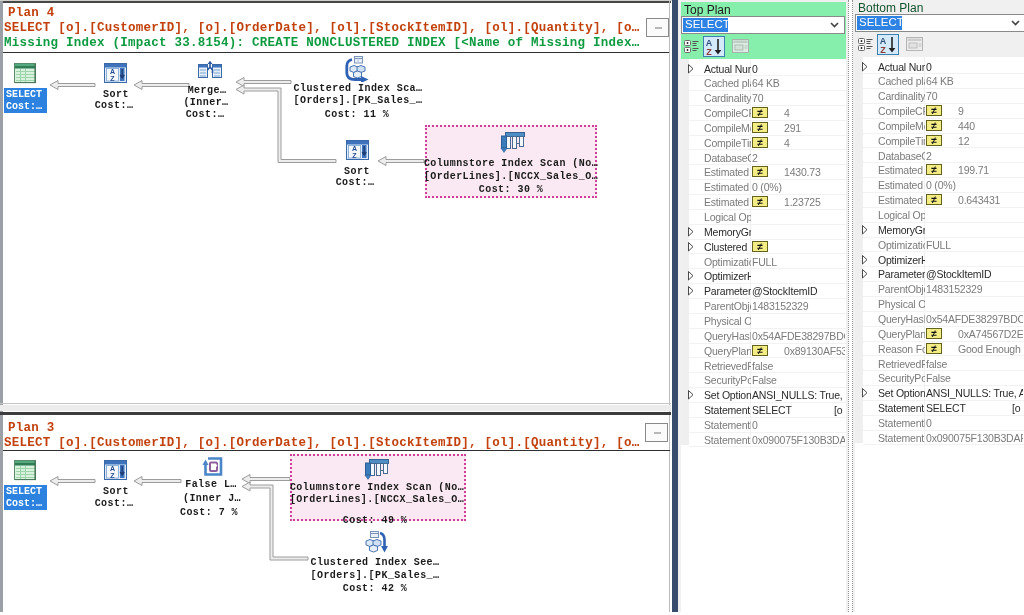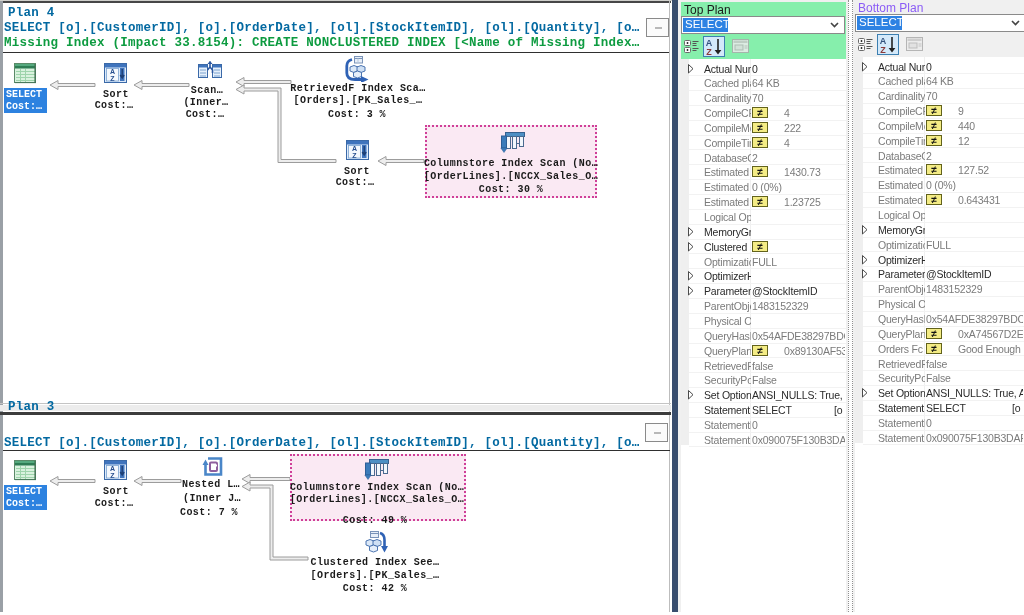--- a/index.html
+++ b/index.html
@@ -1,36 +1,36 @@
 <!DOCTYPE html>
 <html><head><meta charset="utf-8"><style>
 *{margin:0;padding:0;box-sizing:border-box}
 body{width:1024px;height:615px;position:relative;overflow:hidden;background:#fff;font-family:"Liberation Sans",sans-serif}
 .abs{position:absolute}
 .mono{font-family:"Liberation Mono",monospace;font-weight:bold;white-space:pre}
-.sql{font-size:12.5px;letter-spacing:0.25px;color:#0369a1}
+.sql{font-size:12.5px;letter-spacing:0.25px;color:#c2410c}
 .nl{font-size:10px;letter-spacing:0.45px;color:#1a1a1a;text-align:center;width:220px;line-height:13px}
 .row{position:absolute;height:15px;font-size:10.5px;letter-spacing:-0.2px;line-height:14px;white-space:pre;overflow:hidden}
 .g{color:#7b7b7b}.d{color:#2b2b2b}
 .ne{display:inline-block;width:16px;height:11px;background:#f4ec85;border:1px solid #62621c;color:#111;font-size:10px;font-weight:bold;text-align:center;line-height:9px;font-style:italic;vertical-align:top;margin-top:0px}
 </style></head><body>
 <div class="abs" style="left:0;top:0;width:672px;height:612px;background:#fff"></div>
 <div class="abs" style="left:0;top:0;width:1024px;height:1px;background:#cfcfcb"></div>
 <div class="abs" style="left:0;top:1px;width:671px;height:2px;background:#474747"></div>
 <div class="abs" style="left:0;top:1px;width:3px;height:611px;background:#9aa0a6"></div>
 <div class="abs" style="left:3px;top:52px;width:667px;height:1px;background:#2f2f2f"></div>
 <div class="abs" style="left:669px;top:1px;width:1px;height:611px;background:#bdbdbd"></div>
 <div class="abs" style="left:0;top:405px;width:671px;height:6px;background:#ececec"></div>
 <div class="abs" style="left:0;top:403px;width:671px;height:1px;background:#c4c4c4"></div>
 <div class="abs" style="left:0;top:412px;width:671px;height:3px;background:#3c3c3c"></div>
 <div class="abs" style="left:3px;top:450px;width:667px;height:1px;background:#2f2f2f"></div>
 <div class="abs mono sql" style="left:8px;top:6px">Plan 4</div>
 <div class="abs mono sql" style="left:4px;top:21px">SELECT [o].[CustomerID], [o].[OrderDate], [ol].[StockItemID], [ol].[Quantity], [o…</div>
 <div class="abs mono sql" style="left:4px;top:36px;color:#0d9b40">Missing Index (Impact 33.8154): CREATE NONCLUSTERED INDEX [&lt;Name of Missing Index…</div>
-<div class="abs mono sql" style="left:8px;top:400px">Plan 3</div>
+<div class="abs mono sql" style="left:8px;top:421px">Plan 3</div>
 <div class="abs mono sql" style="left:4px;top:436px">SELECT [o].[CustomerID], [o].[OrderDate], [ol].[StockItemID], [ol].[Quantity], [o…</div>
 <div class="abs" style="left:646px;top:18px;width:23px;height:19px;background:#fbfbfb;border:1px solid #8a8a8a">
     <div style="margin:8px 0 0 8px;width:7px;height:2px;background:#b8b8b8"></div>
   </div>
 <div class="abs" style="left:645px;top:423px;width:23px;height:19px;background:#fbfbfb;border:1px solid #8a8a8a">
     <div style="margin:8px 0 0 8px;width:7px;height:2px;background:#b8b8b8"></div>
   </div>
 <svg class="abs" style="left:0;top:0" width="1024" height="615" viewBox="0 0 1024 615">
 <path d="M50,85 L58,80.5 L58,83.5 L95,83.5 L95,86.5 L58,86.5 L58,89.5 Z" fill="#ededed" stroke="#9c9c9c" stroke-width="1"></path>
 <path d="M134,85 L142,80.5 L142,83.5 L189,83.5 L189,86.5 L142,86.5 L142,89.5 Z" fill="#ededed" stroke="#9c9c9c" stroke-width="1"></path>
@@ -77,38 +77,38 @@
       <line x1="2" y1="12" x2="8" y2="12" stroke="#7ba2cf"></line>
       <line x1="2" y1="15" x2="8" y2="15" stroke="#7ba2cf"></line>
 <rect x="14.5" y="3.5" width="9" height="13" fill="#e6f0fb" stroke="#3a69a8"></rect>
 <rect x="15" y="4" width="8" height="2.5" fill="#3f74bd"></rect>
 <line x1="16" y1="9" x2="22" y2="9" stroke="#7ba2cf"></line>
       <line x1="16" y1="12" x2="22" y2="12" stroke="#7ba2cf"></line>
       <line x1="16" y1="15" x2="22" y2="15" stroke="#7ba2cf"></line>
 <path d="M12,0.5 L12,6 M12,6 L9.5,9 M12,6 L14.5,9 L14.5,12" stroke="#2c58a0" stroke-width="1.6" fill="none"></path>
 <path d="M12,0 l-2.5,3 h5 z" fill="#2c58a0"></path>
 </svg></div>
-<div class="abs mono nl" style="left:97px;top:83.5px">Scan…</div>
+<div class="abs mono nl" style="left:97px;top:83.5px">Merge…</div>
 <div class="abs mono nl" style="left:96px;top:96.0px">(Inner…</div>
 <div class="abs mono nl" style="left:95px;top:108.0px">Cost:…</div>
 <div class="abs" style="left:345px;top:56px"><svg width="27" height="26" viewBox="0 0 27 26">
 <rect x="9.5" y="0.5" width="8" height="6.5" fill="#e8eff8" stroke="#7a93b8"></rect>
 <line x1="9.5" y1="2.5" x2="17.5" y2="2.5" stroke="#7a93b8"></line>
 <line x1="13" y1="2.5" x2="13" y2="7" stroke="#b9c9de"></line>
 <g stroke="#3a66a8" stroke-width="0.9">
 <path d="M5,11 l4,-1.5 l4,1.5 l0,4 l-4,1.5 l-4,-1.5 z" fill="#dce9f8"></path>
 <path d="M12,11 l4,-1.5 l4,1.5 l0,4 l-4,1.5 l-4,-1.5 z" fill="#cfe0f4"></path>
 <path d="M8.5,16.5 l4,-1.5 l4,1.5 l0,4 l-4,1.5 l-4,-1.5 z" fill="#e6effa"></path>
 </g>
 <path d="M7,3.5 C3,4.5 1.8,7 1.8,10 L1.8,17 C1.8,21.5 5,23.5 10,23.5 L17,23.5" fill="none" stroke="#2f62b5" stroke-width="2.8"></path>
 <path d="M16,27 l7.5,-3.5 l-7.5,-3.5 z" fill="#2f62b5"></path>
 </svg></div>
-<div class="abs mono nl" style="left:248px;top:81.5px">RetrievedF Index Sca…</div>
+<div class="abs mono nl" style="left:248px;top:81.5px">Clustered Index Sca…</div>
 <div class="abs mono nl" style="left:248px;top:94.0px">[Orders].[PK_Sales_…</div>
-<div class="abs mono nl" style="left:247px;top:108.0px">Cost: 3 %</div>
+<div class="abs mono nl" style="left:247px;top:108.0px">Cost: 11 %</div>
 <div class="abs" style="left:346px;top:140px"><svg width="23" height="20" viewBox="0 0 23 20">
 <rect x="0.5" y="0.5" width="22" height="19" fill="#ddeafa" stroke="#3a69a8"></rect>
 <rect x="1" y="1" width="21" height="3.5" fill="#3f74bd"></rect>
 <rect x="2.5" y="5.5" width="12" height="12.5" fill="#f4f8fd" stroke="#7ba2cf" stroke-width="0.8"></rect>
 <text x="8.5" y="11" font-family="Liberation Sans" font-size="7" font-weight="bold" fill="#274f8f" text-anchor="middle">A</text>
 <text x="8.5" y="18" font-family="Liberation Sans" font-size="7" font-weight="bold" fill="#274f8f" text-anchor="middle">Z</text>
 <rect x="16" y="5" width="4.5" height="13" fill="#3f74bd"></rect>
 <path d="M18.2,6 L18.2,14 M16.2,12 L18.2,15 L20.2,12" stroke="#1d3f75" stroke-width="1.4" fill="none"></path>
 </svg></div>
 <div class="abs mono nl" style="left:247px;top:165.0px">Sort</div>
@@ -155,21 +155,21 @@
 <path d="M18.2,6 L18.2,14 M16.2,12 L18.2,15 L20.2,12" stroke="#1d3f75" stroke-width="1.4" fill="none"></path>
 </svg></div>
 <div class="abs mono nl" style="left:6px;top:484.5px">Sort</div>
 <div class="abs mono nl" style="left:4px;top:496.5px">Cost:…</div>
 <div class="abs" style="left:202px;top:455px"><svg width="22" height="23" viewBox="0 0 22 23">
 <path d="M6,3.5 L19,3.5 L19,19.5 L3.5,19.5 L3.5,9" fill="none" stroke="#4a86c8" stroke-width="2.6"></path>
 <path d="M3.5,10 l-3,0 l3,-5.5 l3,5.5 z" fill="#4a86c8"></path>
 <rect x="8" y="7.5" width="7" height="8.5" rx="1" fill="none" stroke="#8f5f9e" stroke-width="2"></rect>
 <rect x="12.5" y="9.5" width="2.5" height="2" fill="#fff"></rect>
 </svg></div>
-<div class="abs mono nl" style="left:101px;top:478.0px">Nested L…</div>
+<div class="abs mono nl" style="left:101px;top:478.0px">False L…</div>
 <div class="abs mono nl" style="left:102px;top:492.0px">(Inner J…</div>
 <div class="abs mono nl" style="left:99px;top:506.0px">Cost: 7 %</div>
 <div class="abs" style="left:290px;top:454px;width:176px;height:67px;background:#fae9f3;border:2px dotted #cf3f98"></div>
 <div class="abs" style="left:364px;top:458px"><svg width="26" height="22" viewBox="0 0 26 22">
 <rect x="5.5" y="1.5" width="19" height="4" fill="#4d8fc4" stroke="#35618f"></rect>
 <g stroke="#4a6a8f" stroke-width="1">
 <rect x="6.5" y="5.5" width="4" height="12" fill="#f2f7fc"></rect>
 <rect x="12.5" y="5.5" width="4" height="12" fill="#f2f7fc"></rect>
 <rect x="19.5" y="5.5" width="4" height="10" fill="#f2f7fc"></rect>
 </g>
@@ -242,21 +242,21 @@
 <div class="abs" style="left:8px;top:88.05px;width:157px;height:0.8px;background:#f2f2f2"></div>
 <div class="row g" style="left:23px;top:89.19999999999999px;width:47px">Cardinalityl</div>
 <div class="row g" style="left:71px;top:89.19999999999999px;width:93px">70</div>
 <div class="abs" style="left:8px;top:102.89999999999999px;width:157px;height:0.8px;background:#f2f2f2"></div>
 <div class="row g" style="left:23px;top:104.04999999999998px;width:47px">CompileCP</div>
 <div class="abs" style="left:71px;top:105.04999999999998px"><span class="ne">≠</span></div>
 <div class="row g" style="left:103px;top:104.04999999999998px;width:61px">4</div>
 <div class="abs" style="left:8px;top:117.74999999999999px;width:157px;height:0.8px;background:#f2f2f2"></div>
 <div class="row g" style="left:23px;top:118.89999999999998px;width:47px">CompileMe</div>
 <div class="abs" style="left:71px;top:119.89999999999998px"><span class="ne">≠</span></div>
-<div class="row g" style="left:103px;top:118.89999999999998px;width:61px">222</div>
+<div class="row g" style="left:103px;top:118.89999999999998px;width:61px">291</div>
 <div class="abs" style="left:8px;top:132.59999999999997px;width:157px;height:0.8px;background:#f2f2f2"></div>
 <div class="row g" style="left:23px;top:133.74999999999997px;width:47px">CompileTin</div>
 <div class="abs" style="left:71px;top:134.74999999999997px"><span class="ne">≠</span></div>
 <div class="row g" style="left:103px;top:133.74999999999997px;width:61px">4</div>
 <div class="abs" style="left:8px;top:147.44999999999996px;width:157px;height:0.8px;background:#f2f2f2"></div>
 <div class="row g" style="left:23px;top:148.59999999999997px;width:47px">DatabaseC</div>
 <div class="row g" style="left:71px;top:148.59999999999997px;width:93px">2</div>
 <div class="abs" style="left:8px;top:162.29999999999995px;width:157px;height:0.8px;background:#f2f2f2"></div>
 <div class="row g" style="left:23px;top:163.44999999999996px;width:47px">Estimated</div>
 <div class="abs" style="left:71px;top:164.44999999999996px"><span class="ne">≠</span></div>
@@ -326,21 +326,21 @@
 <div class="abs" style="left:8px;top:414.7500000000001px;width:157px;height:0.8px;background:#f2f2f2"></div>
 <div class="row g" style="left:23px;top:415.90000000000015px;width:47px">Statementl</div>
 <div class="row g" style="left:71px;top:415.90000000000015px;width:93px">0</div>
 <div class="abs" style="left:8px;top:429.60000000000014px;width:157px;height:0.8px;background:#f2f2f2"></div>
 <div class="row g" style="left:23px;top:430.75000000000017px;width:47px">Statement:</div>
 <div class="row g" style="left:71px;top:430.75000000000017px;width:93px">0x090075F130B3DA</div>
 <div class="abs" style="left:8px;top:444.45000000000016px;width:157px;height:0.8px;background:#f2f2f2"></div>
 </div>
 <div class="abs" style="left:848px;top:0;width:5px;height:612px;background:#fdfdfd;border-left:1px dotted #8f8f8f;border-right:1px dotted #8f8f8f"></div>
 <div class="abs" style="left:855px;top:0;width:169px;height:612px;background:#f0f0f0;overflow:hidden">
-<div class="abs" style="left:3px;top:1px;font-size:12px;color:#8b5cf6">Bottom Plan</div>
+<div class="abs" style="left:3px;top:1px;font-size:12px;color:#14532d">Bottom Plan</div>
 <div class="abs" style="left:0px;top:14px;width:171px;height:18px;background:#fff;border:1px solid #8a8a8a">
       <div style="position:absolute;left:1px;top:1px;width:45px;height:14px;background:#2d82e3"></div>
       <div style="position:absolute;left:3px;top:1px;font-size:11.5px;color:#fff">SELECT</div>
       <svg style="position:absolute;right:5px;top:5px" width="9" height="6" viewBox="0 0 9 6">
         <path d="M1,1 L4.5,4.5 L8,1" fill="none" stroke="#444" stroke-width="1.6"></path>
       </svg>
     </div>
 <div class="abs" style="left:3px;top:37px"><svg width="16" height="15" viewBox="0 0 16 15">
 <g stroke="#6a6a6a" fill="#fdfdfd">
 <rect x="0.5" y="1.5" width="6" height="5" rx="1"></rect>
@@ -389,21 +389,21 @@
 <div class="abs" style="left:8px;top:132.59999999999997px;width:161px;height:0.8px;background:#f2f2f2"></div>
 <div class="row g" style="left:23px;top:133.74999999999997px;width:47px">CompileTin</div>
 <div class="abs" style="left:71px;top:134.74999999999997px"><span class="ne">≠</span></div>
 <div class="row g" style="left:103px;top:133.74999999999997px;width:65px">12</div>
 <div class="abs" style="left:8px;top:147.44999999999996px;width:161px;height:0.8px;background:#f2f2f2"></div>
 <div class="row g" style="left:23px;top:148.59999999999997px;width:47px">DatabaseC</div>
 <div class="row g" style="left:71px;top:148.59999999999997px;width:97px">2</div>
 <div class="abs" style="left:8px;top:162.29999999999995px;width:161px;height:0.8px;background:#f2f2f2"></div>
 <div class="row g" style="left:23px;top:163.44999999999996px;width:47px">Estimated</div>
 <div class="abs" style="left:71px;top:164.44999999999996px"><span class="ne">≠</span></div>
-<div class="row g" style="left:103px;top:163.44999999999996px;width:65px">127.52</div>
+<div class="row g" style="left:103px;top:163.44999999999996px;width:65px">199.71</div>
 <div class="abs" style="left:8px;top:177.14999999999995px;width:161px;height:0.8px;background:#f2f2f2"></div>
 <div class="row g" style="left:23px;top:178.29999999999995px;width:47px">Estimated (</div>
 <div class="row g" style="left:71px;top:178.29999999999995px;width:97px">0 (0%)</div>
 <div class="abs" style="left:8px;top:191.99999999999994px;width:161px;height:0.8px;background:#f2f2f2"></div>
 <div class="row g" style="left:23px;top:193.14999999999995px;width:47px">Estimated</div>
 <div class="abs" style="left:71px;top:194.14999999999995px"><span class="ne">≠</span></div>
 <div class="row g" style="left:103px;top:193.14999999999995px;width:65px">0.643431</div>
 <div class="abs" style="left:8px;top:206.84999999999994px;width:161px;height:0.8px;background:#f2f2f2"></div>
 <div class="row g" style="left:23px;top:207.99999999999994px;width:47px">Logical Op</div>
 <div class="abs" style="left:8px;top:221.69999999999993px;width:161px;height:0.8px;background:#f2f2f2"></div>
@@ -431,21 +431,21 @@
 <div class="abs" style="left:8px;top:295.94999999999993px;width:161px;height:0.8px;background:#f2f2f2"></div>
 <div class="row g" style="left:23px;top:297.09999999999997px;width:47px">Physical O</div>
 <div class="abs" style="left:8px;top:310.79999999999995px;width:161px;height:0.8px;background:#f2f2f2"></div>
 <div class="row g" style="left:23px;top:311.95px;width:47px">QueryHash</div>
 <div class="row g" style="left:71px;top:311.95px;width:97px">0x54AFDE38297BDC</div>
 <div class="abs" style="left:8px;top:325.65px;width:161px;height:0.8px;background:#f2f2f2"></div>
 <div class="row g" style="left:23px;top:326.8px;width:47px">QueryPlan</div>
 <div class="abs" style="left:71px;top:327.8px"><span class="ne">≠</span></div>
 <div class="row g" style="left:103px;top:326.8px;width:65px">0xA74567D2E2</div>
 <div class="abs" style="left:8px;top:340.5px;width:161px;height:0.8px;background:#f2f2f2"></div>
-<div class="row g" style="left:23px;top:341.65000000000003px;width:47px">Orders Fc</div>
+<div class="row g" style="left:23px;top:341.65000000000003px;width:47px">Reason Fc</div>
 <div class="abs" style="left:71px;top:342.65000000000003px"><span class="ne">≠</span></div>
 <div class="row g" style="left:103px;top:341.65000000000003px;width:65px">Good Enough P</div>
 <div class="abs" style="left:8px;top:355.35px;width:161px;height:0.8px;background:#f2f2f2"></div>
 <div class="row g" style="left:23px;top:356.50000000000006px;width:47px">RetrievedF</div>
 <div class="row g" style="left:71px;top:356.50000000000006px;width:97px">false</div>
 <div class="abs" style="left:8px;top:370.20000000000005px;width:161px;height:0.8px;background:#f2f2f2"></div>
 <div class="row g" style="left:23px;top:371.3500000000001px;width:47px">SecurityPo</div>
 <div class="row g" style="left:71px;top:371.3500000000001px;width:97px">False</div>
 <div class="abs" style="left:8px;top:385.05000000000007px;width:161px;height:0.8px;background:#f2f2f2"></div>
 <svg style="position:absolute;left:7px;top:388.2000000000001px" width="6" height="10" viewBox="0 0 6 10">

